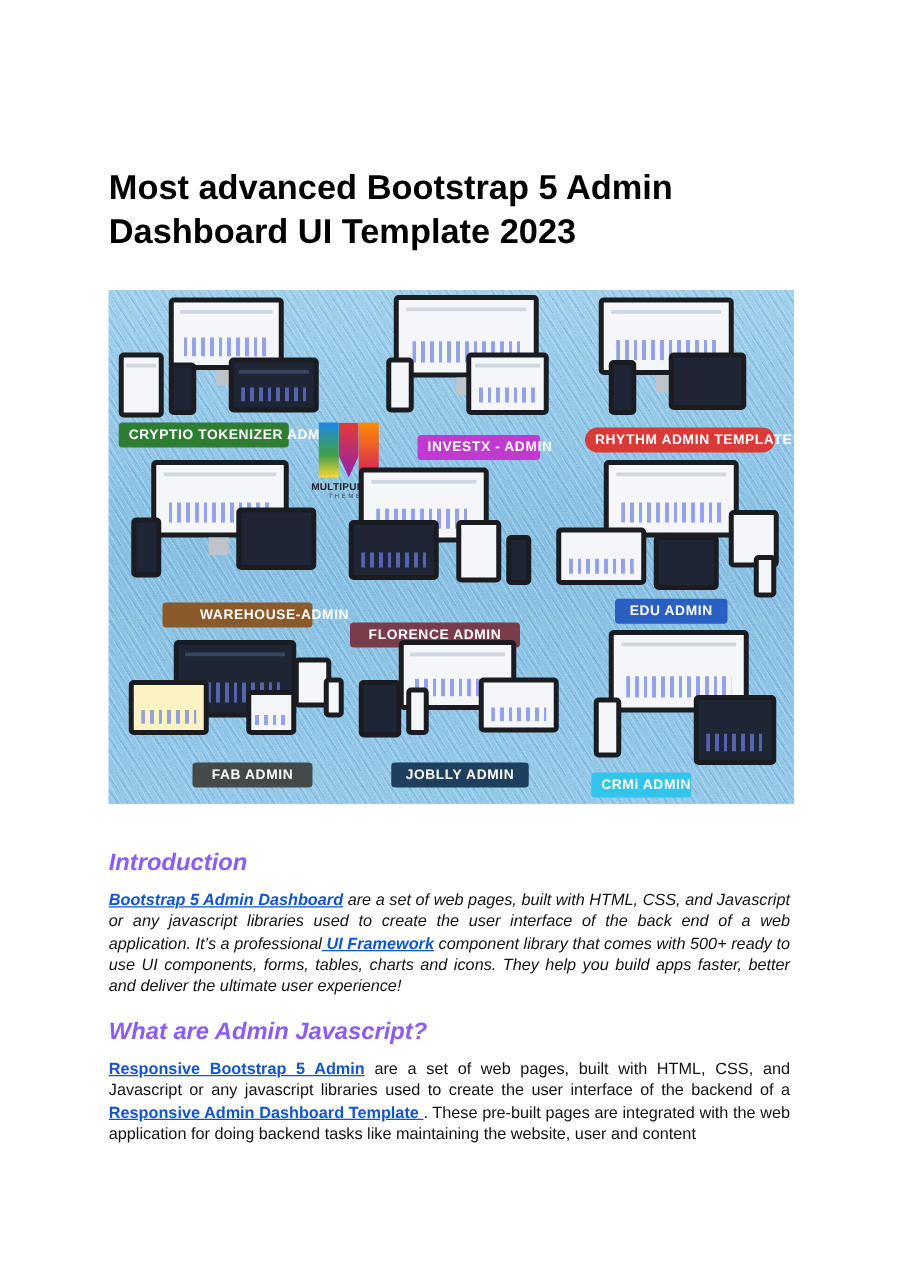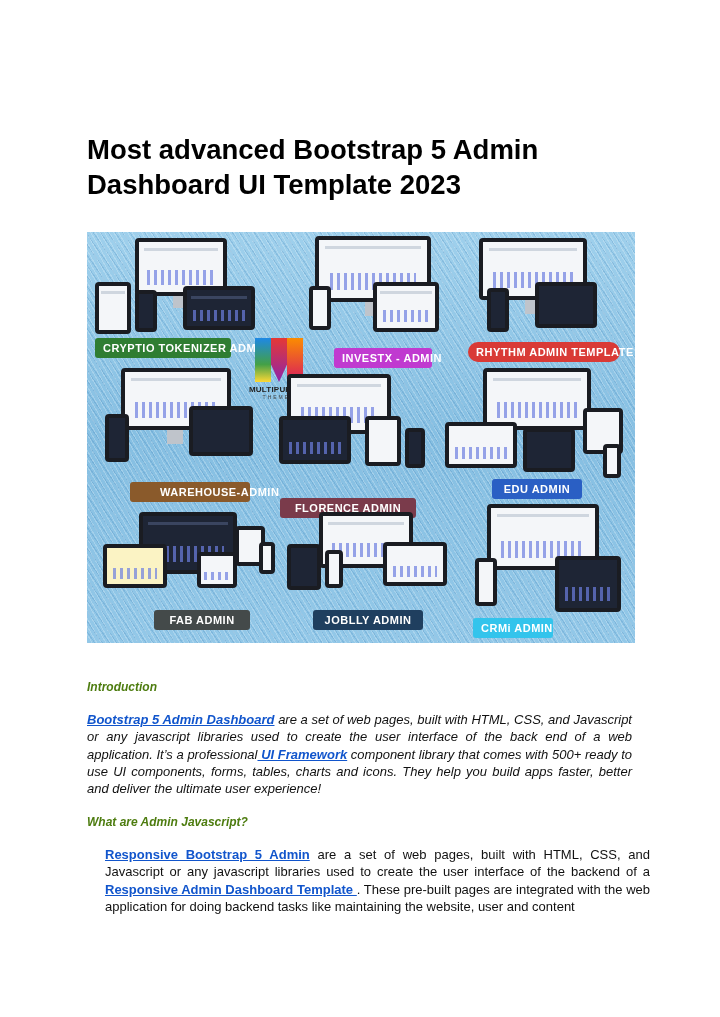--- a/index.html
+++ b/index.html
@@ -20,21 +20,21 @@
       background: repeating-linear-gradient(90deg, #6c7ee0 0 3px, transparent 3px 7px); opacity: 0.7; }
     .stand { position: absolute; background: #bfc4cb; }
     .label { position: absolute; color: #fff; font-weight: bold; font-size: 11px; letter-spacing: 0.5px;
       padding: 4px 8px; border-radius: 3px; white-space: nowrap; text-align: center; box-sizing: border-box; }
     .logo { position: absolute; left: 162px; top: 106px; width: 60px; }
     .logo-mark { width: 48px; height: 44px; margin: 0 auto; position: relative; }
     .logo-mark span { position: absolute; top: 0; width: 16px; height: 44px; }
     .logo-text { font-size: 8px; font-weight: bold; color: #222; text-align: center; margin-top: 3px; letter-spacing: 0.2px; }
     .logo-sub { font-size: 5px; color: #444; text-align: center; letter-spacing: 2px; }
 
-    .section-heading { position: absolute; left: 87px; margin: 0; font-size: 12px; font-weight: bold; font-style: italic; color: #4d7c0f; }
+    .section-heading { position: absolute; left: 87px; margin: 0; font-size: 19px; font-weight: bold; font-style: italic; color: #8b5cf6; }
     .para { position: absolute; left: 87px; width: 545px; margin: 0; font-size: 13px; line-height: 17.3px; text-align: justify; color: #111; }
     .para a { color: #1155cc; font-weight: bold; text-decoration: underline; }
   </style>
 </head>
 <body>
 
 <h1 class="page-title">Most advanced Bootstrap 5 Admin Dashboard UI Template 2023</h1>
 
 <div class="banner">
 
@@ -156,15 +156,15 @@
 </div>
 
 <h2 class="section-heading" style="top:680px;">Introduction</h2>
 
 <p class="para" style="top:711px;font-style:italic;">
   <a>Bootstrap 5 Admin Dashboard</a><span> are a set of web pages, built with HTML, CSS, and Javascript or any javascript libraries used to create the user interface of the back end of a web application. It’s a professional</span><a> UI Framework</a><span> component library that comes with 500+ ready to use UI components, forms, tables, charts and icons. They help you build apps faster, better and deliver the ultimate user experience!</span>
 </p>
 
 <h2 class="section-heading" style="top:815px;">What are Admin Javascript?</h2>
 
-<p class="para" style="top:846px;margin-left:18px;">
+<p class="para" style="top:846px;">
   <a>Responsive Bootstrap 5 Admin</a><span> are a set of web pages, built with HTML, CSS, and Javascript or any javascript libraries used to create the user interface of the backend of a </span><a>Responsive Admin Dashboard Template </a><span>. These pre-built pages are integrated with the web application for doing backend tasks like maintaining the website, user and content</span>
 </p>
 
 </body></html>

